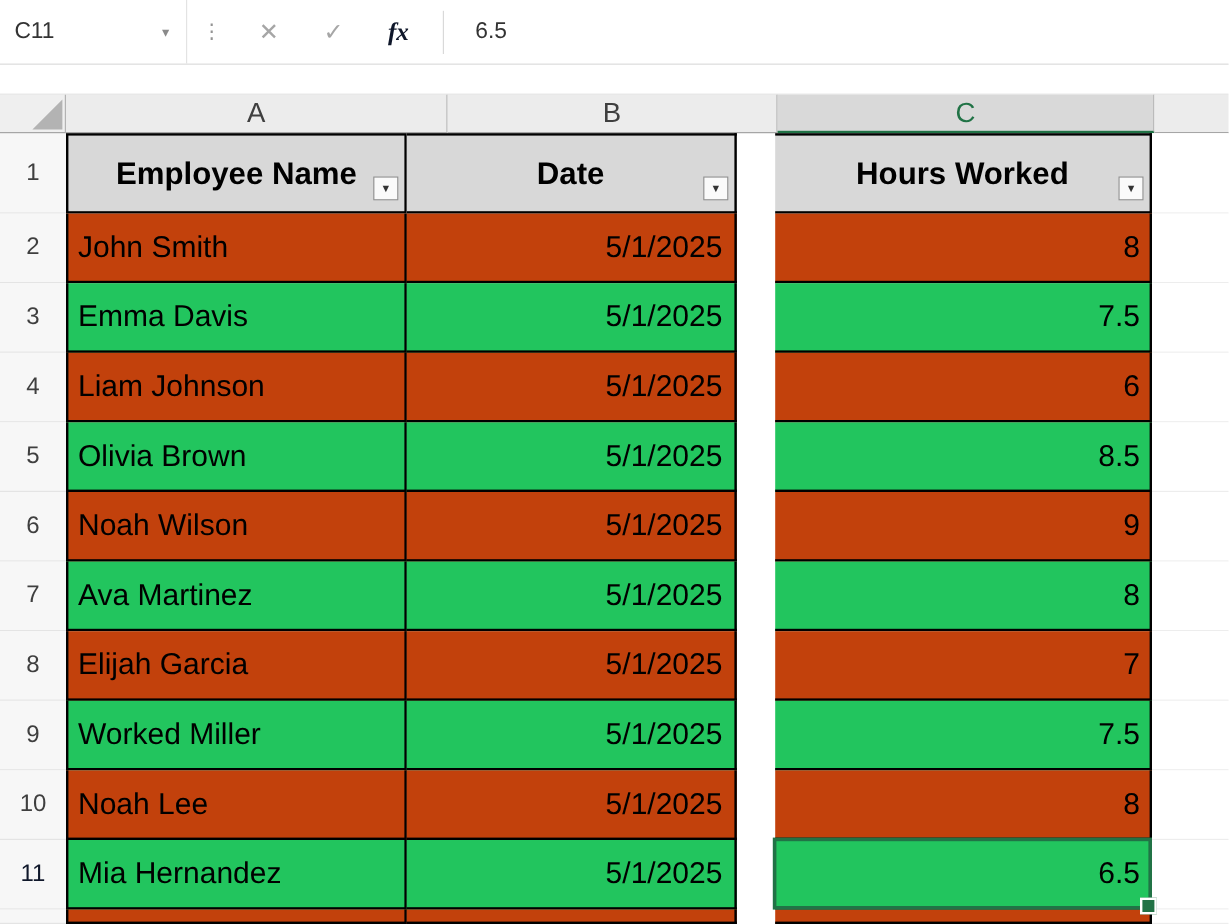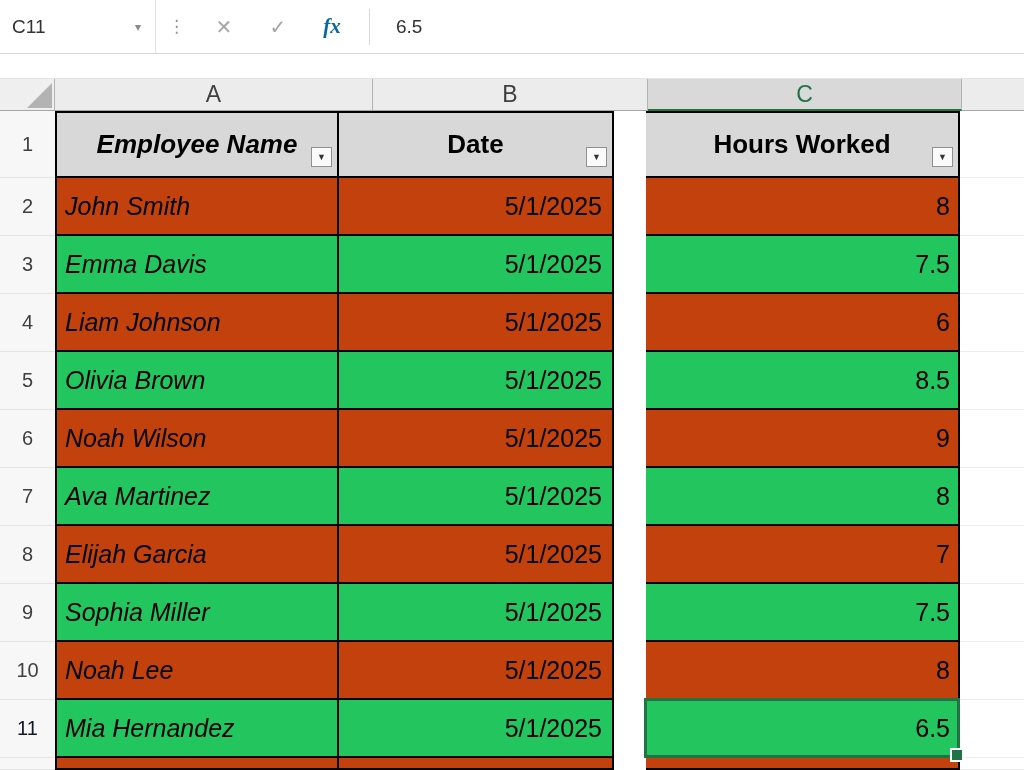--- a/index.html
+++ b/index.html
@@ -11,21 +11,21 @@
   .formula-bar { height:54px; display:flex; align-items:center; background:#fff;
     border-bottom:1px solid #d6d6d6; }
   .name-box { width:156px; height:100%; display:flex; align-items:center;
     padding-left:12px; position:relative; cursor:pointer; border-right:1px solid #e3e3e3; }
   .name-box-text { font-size:19px; color:#333; }
   .nb-arrow { position:absolute; right:14px; color:#8a8a8a; font-size:12px; }
   .dots { color:#949494; font-size:17px; margin:0 12px; }
   .fb-btn { width:54px; height:100%; display:flex; align-items:center; justify-content:center;
     background:none; border:none; cursor:pointer; }
   .fb-cancel, .fb-enter { color:#a6a6a6; font-size:20px; }
-  .fb-fx { color:#0369a1; font-size:21px; font-style:italic; font-weight:600;
+  .fb-fx { color:#0f172a; font-size:21px; font-style:italic; font-weight:600;
     font-family:"Liberation Serif","DejaVu Serif",serif; }
   .fb-sep { width:1px; height:36px; background:#d9d9d9; margin-left:10px; }
   .formula-input { flex:1; height:100%; display:flex; align-items:center;
     padding-left:26px; font-size:19px; color:#333; cursor:text; }
 
   .gap-strip { height:24px; background:#fff; }
 
   
   .col-headers { display:flex; height:33px; border-top:1px solid #e3e3e3; }
   .corner { width:55px; position:relative; background:#efefef;
@@ -43,21 +43,21 @@
   .sheet-row { display:flex; height:58px; }
   .sheet-row.header-row { height:67px; }
   .sheet-row.sliver { height:12px; }
   .rh { width:55px; display:flex; align-items:center; justify-content:center;
     font-size:20px; color:#3f3f3f; background:#f7f7f7; border-bottom:1px solid #e4e4e4;
     cursor:pointer; }
   .rh-sel { color:#0f172a; }
   .cell { display:flex; align-items:center; position:relative; background:#22c55e;
     font-size:25px; color:#000; border-right:2px solid #000; border-bottom:2px solid #000;
     cursor:cell; }
-  .c-a { width:284px; border-left:2px solid #000; padding-left:8px;font-style:italic; }
+  .c-a { width:284px; border-left:2px solid #000; padding-left:8px; }
   .c-b { width:275px; justify-content:flex-end; padding-right:10px; }
   .c-c { width:314px; justify-content:flex-end; padding-right:8px;margin-left:32px; }
   .banded .cell { background:#c2410c; }
   .header-row .cell { background:#d8d8d8; font-weight:700; font-size:26px;
     justify-content:center; padding:0; border-top:2px solid #000; }
   .fill-cell { flex:1; background:#fff; border-bottom:1px solid #ededed; cursor:cell; }
 
   .filter-btn { position:absolute; right:5px; bottom:9px; width:21px; height:20px;
     background:#fafafa; border:1px solid #909090; display:flex; align-items:center;
     justify-content:center; font-size:9px; color:#333; font-weight:400; cursor:pointer; }
@@ -172,21 +172,21 @@
   <div class="sheet-row banded">
     <div class="rh">8</div>
     <div class="cell c-a">Elijah Garcia</div>
     <div class="cell c-b">5/1/2025</div>
     <div class="cell c-c">7</div>
     <div class="fill-cell"></div>
   </div>
 
   <div class="sheet-row">
     <div class="rh">9</div>
-    <div class="cell c-a">Sophia Miller</div>
+    <div class="cell c-a">Worked Miller</div>
     <div class="cell c-b">5/1/2025</div>
     <div class="cell c-c">7.5</div>
     <div class="fill-cell"></div>
   </div>
 
   <div class="sheet-row banded">
     <div class="rh">10</div>
     <div class="cell c-a">Noah Lee</div>
     <div class="cell c-b">5/1/2025</div>
     <div class="cell c-c">8</div>

